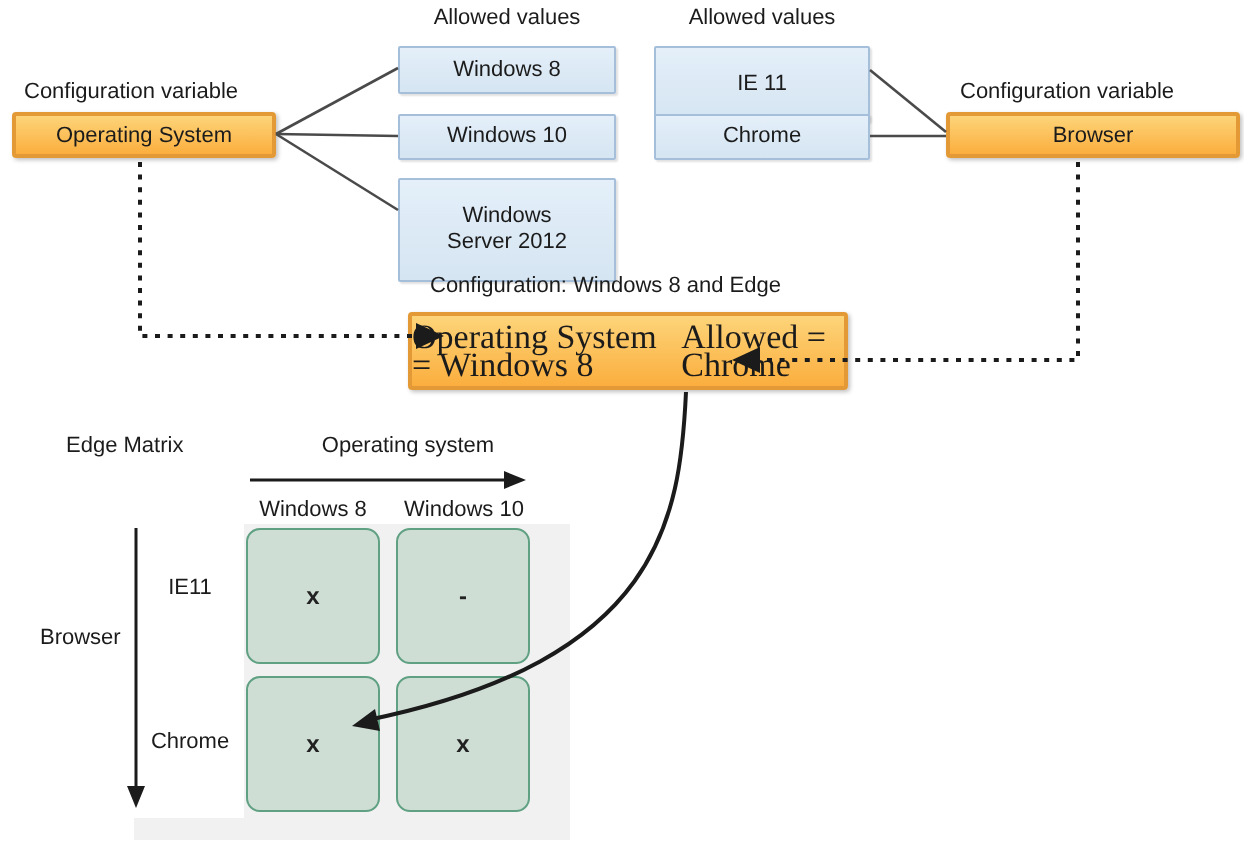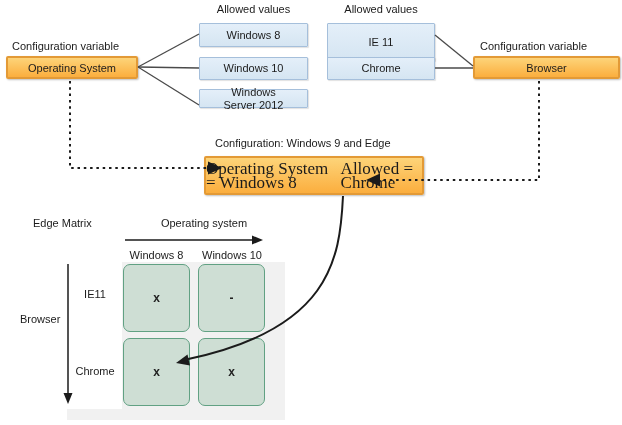--- a/index.html
+++ b/index.html
@@ -56,32 +56,32 @@
 
   <div class="panel-bg"></div>
   <div class="panel-strip"></div>
 
   <div class="lbl" style="left:12px;top:40px;">Configuration variable</div>
   <div class="obox" style="left:6px;top:56px;width:132px;height:23px;">Operating System</div>
 
   <div class="lbl bold center" style="left:199px;top:3px;width:109px;">Allowed values</div>
   <div class="vbox" style="left:199px;top:23px;width:109px;height:24px;">Windows 8</div>
   <div class="vbox" style="left:199px;top:57px;width:109px;height:23px;">Windows 10</div>
-  <div class="vbox" style="left:199px;top:89px;width:109px;height:19px;">
+  <div class="vbox" style="left:199px;top:89px;width:109px;height:52px;">
     <span class="wrap2">Windows Server 2012</span>
   </div>
 
   <div class="lbl bold center" style="left:327px;top:3px;width:108px;">Allowed values</div>
   <div class="vbox" style="left:327px;top:23px;width:108px;height:38px;text-align:right;">IE 11</div>
   <div class="vbox" style="left:327px;top:57px;width:108px;height:23px;">Chrome</div>
 
   <div class="lbl" style="left:480px;top:40px;">Configuration variable</div>
   <div class="obox" style="left:473px;top:56px;width:147px;height:23px;">Browser</div>
 
-  <div class="lbl bold" style="left:215px;top:137px;">Configuration: Windows 9 and Edge</div>
+  <div class="lbl bold" style="left:215px;top:137px;">Configuration: Windows 8 and Edge</div>
   <div class="cfgbox" style="left:204px;top:156px;width:220px;height:39px;">
     <div>Operating System = Windows 8</div>
     <div>Allowed = Chrome</div>
   </div>
 
   <div class="lbl bold" style="left:33px;top:217px;">Edge Matrix</div>
   <div class="lbl center" style="left:144px;top:217px;width:120px;">Operating system</div>
 
   <div class="lbl center" style="left:123px;top:249px;width:67px;">Windows 8</div>
   <div class="lbl center" style="left:196px;top:249px;width:72px;">Windows 10</div>

